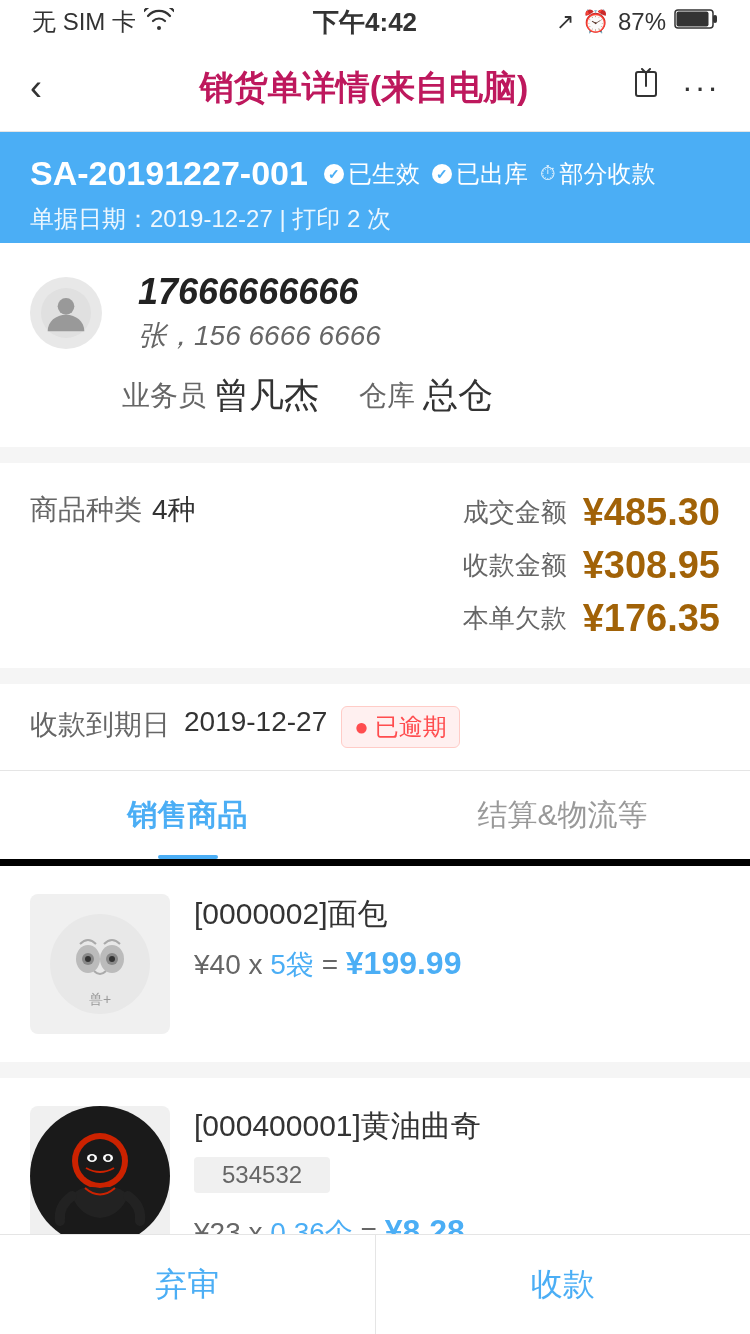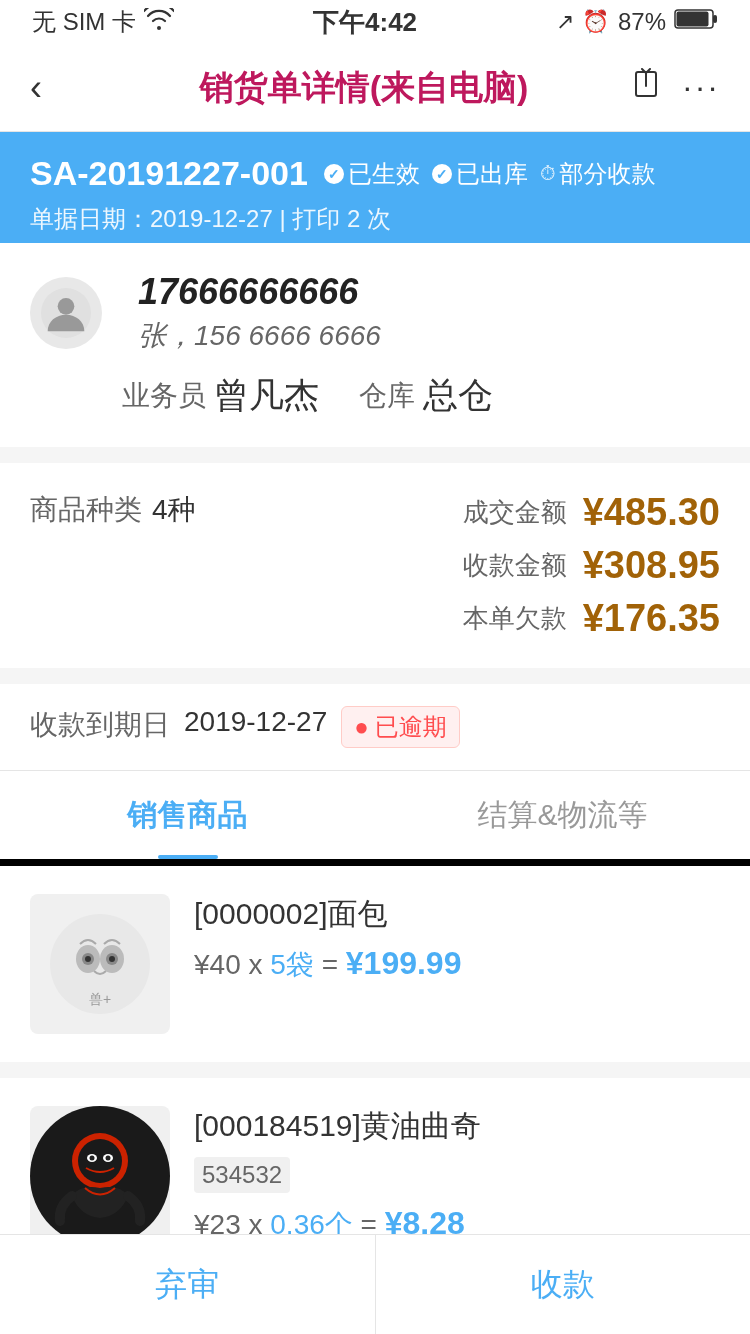--- a/index.html
+++ b/index.html
@@ -250,28 +250,29 @@
     .product-name {
       font-size: 30px;
       color: #333;
       font-weight: 500;
       margin-bottom: 10px;
     }
     .product-sku {
       display: inline-block;
       background: #f0f0f0;
       border-radius: 4px;
-      padding: 4px 8px;
+      padding: 4px 28px;
       font-size: 24px;
       color: #666;
       margin-bottom: 12px;
     }
     .product-price-row {
       font-size: 28px;
       color: #666;
+      margin-top: 8px;
     }
     .price-highlight { color: #4BAEF5; font-weight: 500; }
     .price-total { color: #4BAEF5; font-weight: 700; font-size: 32px; }
 
     
     .bottom-bar {
       position: fixed;
       bottom: 0;
       left: 0;
       width: 750px;
@@ -471,21 +472,21 @@
         <path d="M56 62 Q70 70 84 62" stroke="#cc2200" stroke-width="2" fill="none"></path>
 
         <path d="M42 90 Q50 78 70 82 Q90 78 98 90 Q90 110 70 112 Q50 110 42 90z" fill="#222"></path>
         <path d="M55 82 Q70 95 85 82" stroke="#cc2200" stroke-width="2" fill="none"></path>
 
         <path d="M42 90 Q28 100 30 115" stroke="#222" stroke-width="10" stroke-linecap="round" fill="none"></path>
         <path d="M98 90 Q112 100 110 115" stroke="#222" stroke-width="10" stroke-linecap="round" fill="none"></path>
       </svg>
     </div>
     <div class="product-info">
-      <div class="product-name">[000184519]黄油曲奇</div>
+      <div class="product-name">[000400001]黄油曲奇</div>
       <div class="product-sku">534532</div>
       <div class="product-price-row">
         <span>¥23</span>
         <span> x </span>
         <span class="price-highlight">0.36个</span>
         <span> = </span>
         <span class="price-total">¥8.28</span>
       </div>
     </div>
   </div>

